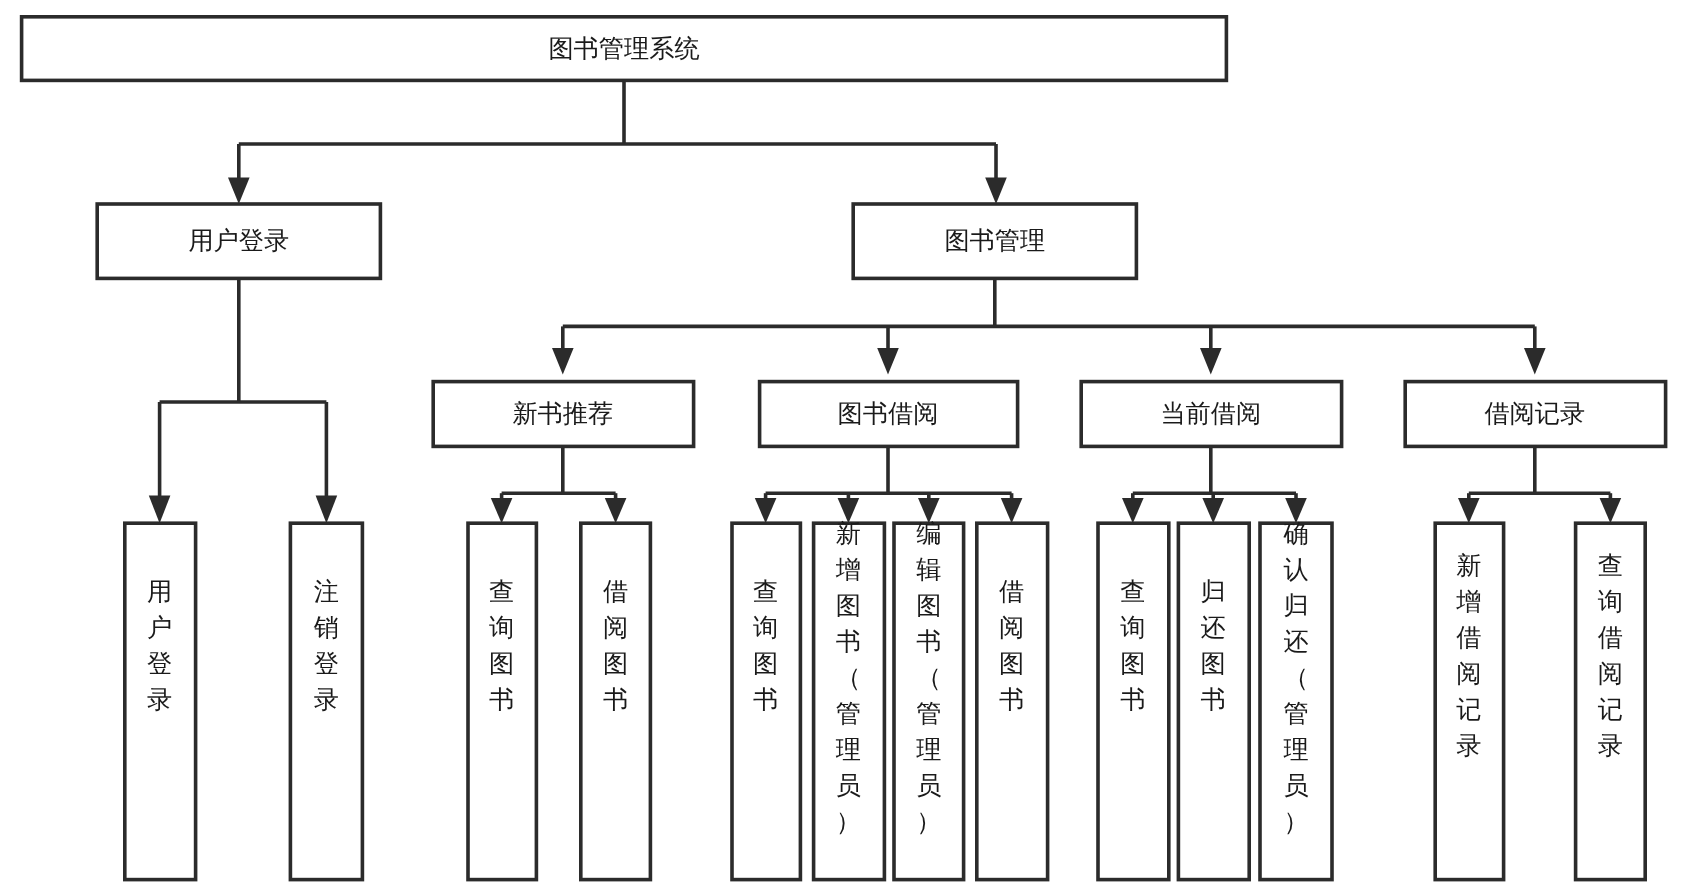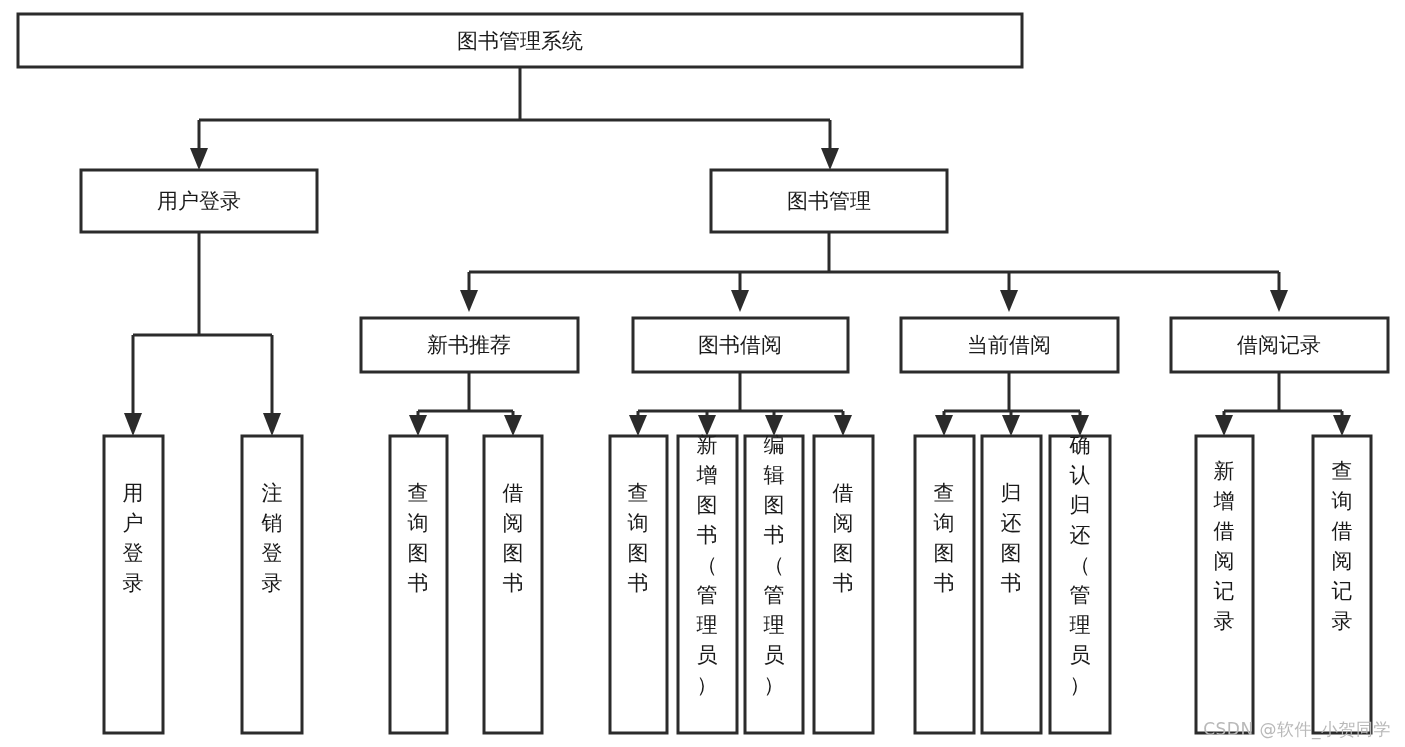--- a/index.html
+++ b/index.html
@@ -247,15 +247,14 @@
       <text class="node-label-vertical" x="1224" y="478"><tspan x="1224" y="478">新</tspan><tspan x="1224" y="508">增</tspan><tspan x="1224" y="538">借</tspan><tspan x="1224" y="568">阅</tspan><tspan x="1224" y="598">记</tspan><tspan x="1224" y="628">录</tspan></text>
     </g>
 
     <g>
       <rect class="node-box" x="1313" y="436" width="58" height="297"></rect>
       <text class="node-label-vertical" x="1342" y="478"><tspan x="1342" y="478">查</tspan><tspan x="1342" y="508">询</tspan><tspan x="1342" y="538">借</tspan><tspan x="1342" y="568">阅</tspan><tspan x="1342" y="598">记</tspan><tspan x="1342" y="628">录</tspan></text>
     </g>
 
   </svg>
 
-  <div class="watermark">CSDN @软件_小贺同学</div>
 
 </div>
 
 </body></html>

